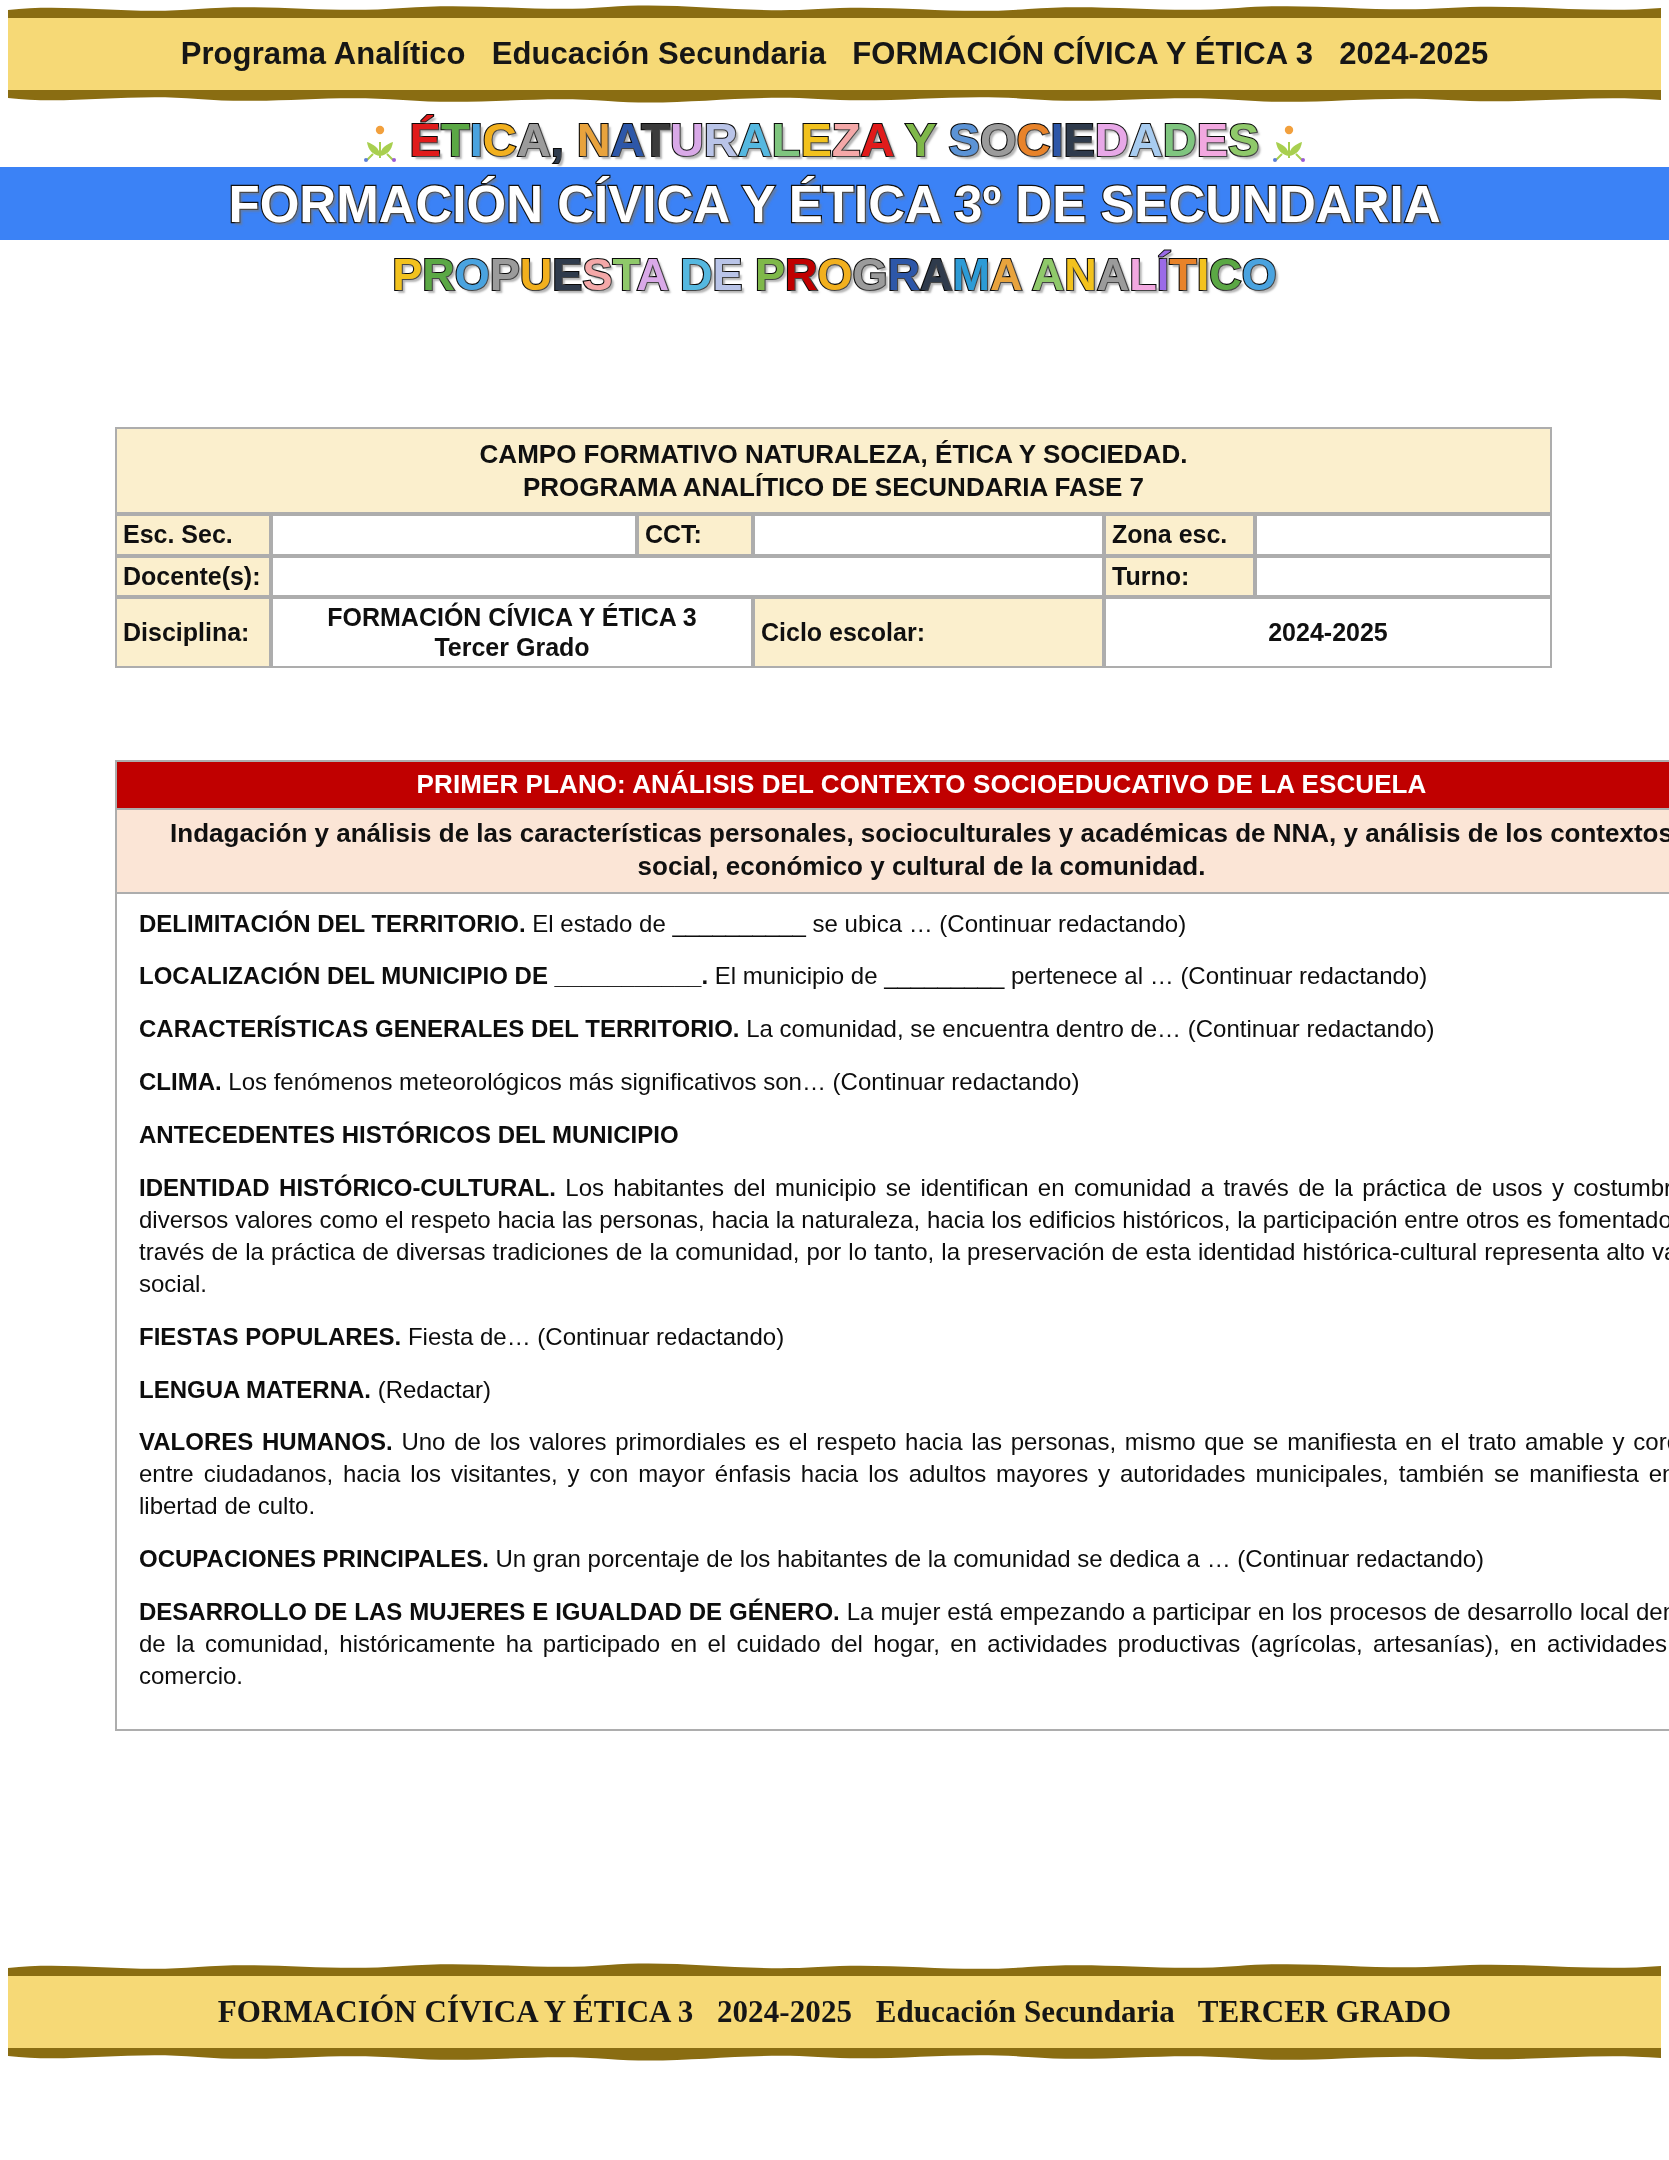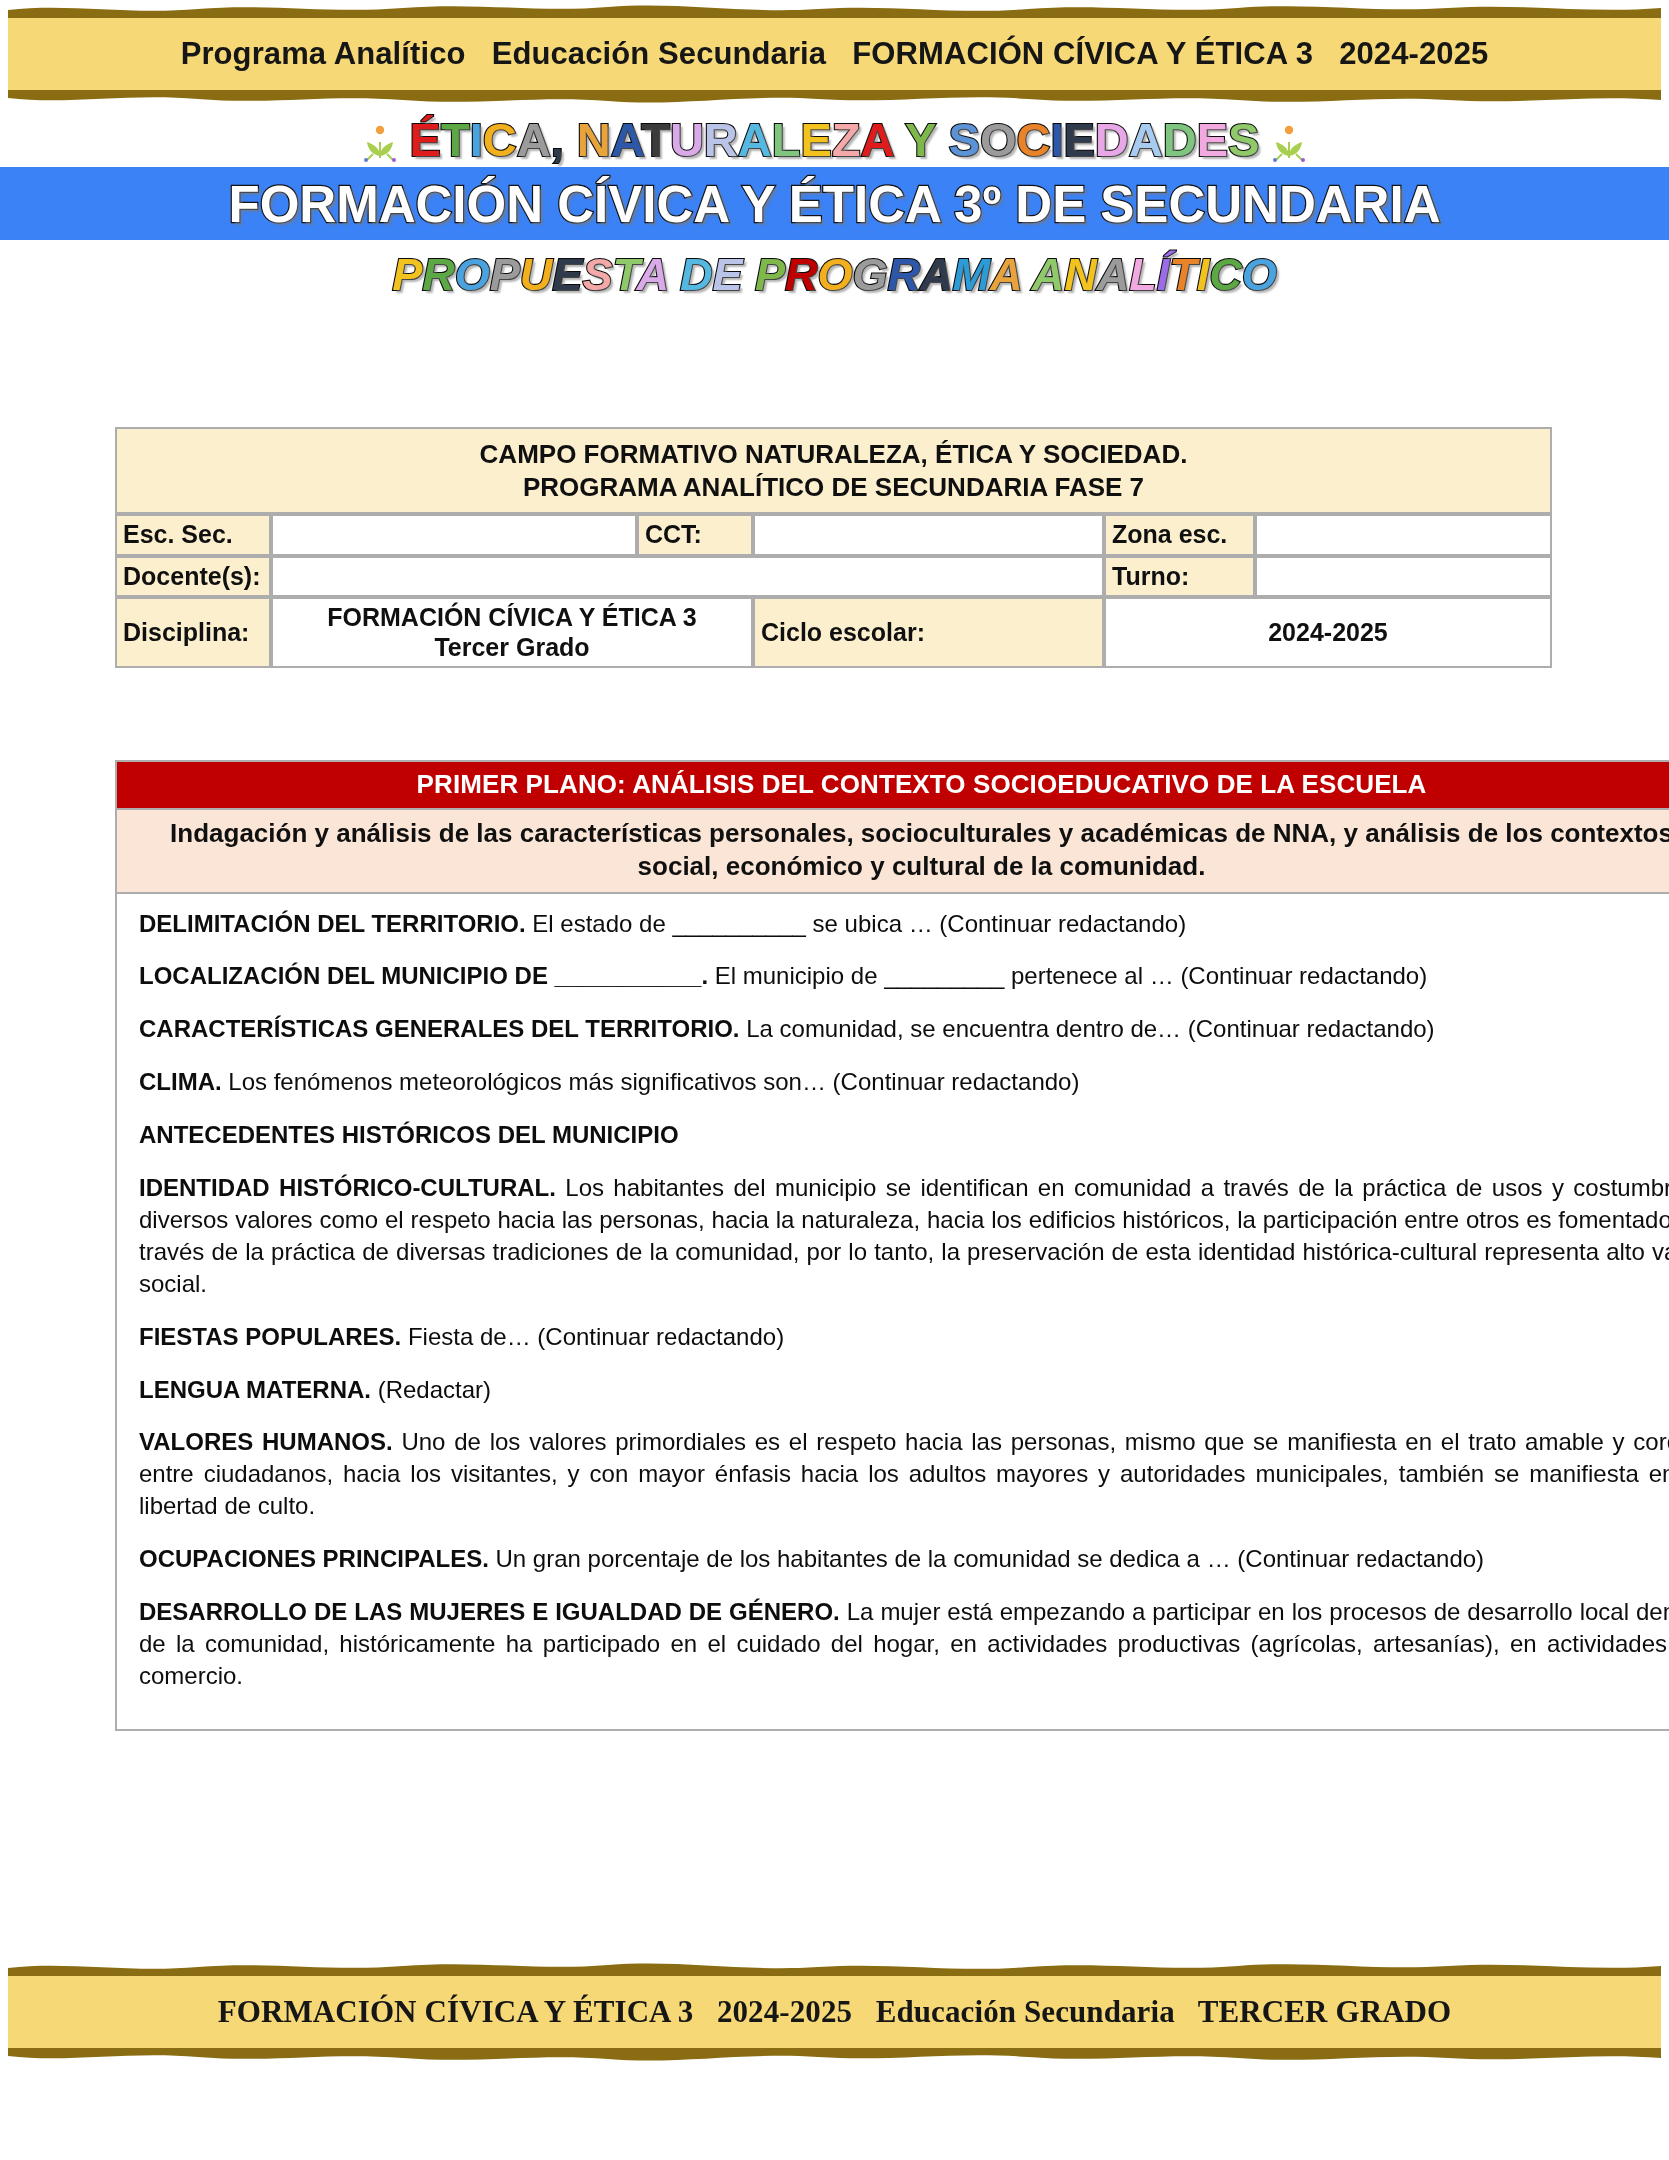--- a/index.html
+++ b/index.html
@@ -61,21 +61,21 @@
     text-align: center;
     white-space: nowrap;
     line-height: 1.0;
   }
   .tl1 { font-size: 47px; padding: 8px 0 4px; }
   .tl2 {
     font-size: 51px;
     background: #3b82f6;
     padding: 12px 0 10px;
   }
-  .tl3 { font-size: 45px; padding: 12px 3px 6px; font-style: italic; }
+  .tl3 { font-size: 45px; padding: 12px 3px 6px; }
 
   .ltr {
     font-family: "Liberation Sans", sans-serif;
     font-weight: bold;
     display: inline;
     -webkit-text-stroke: 2.2px #0b0b0b;
     paint-order: stroke fill;
     text-shadow: 3px 3px 2px rgba(120,120,120,0.55);
   }
   .tl2 .ltr {

